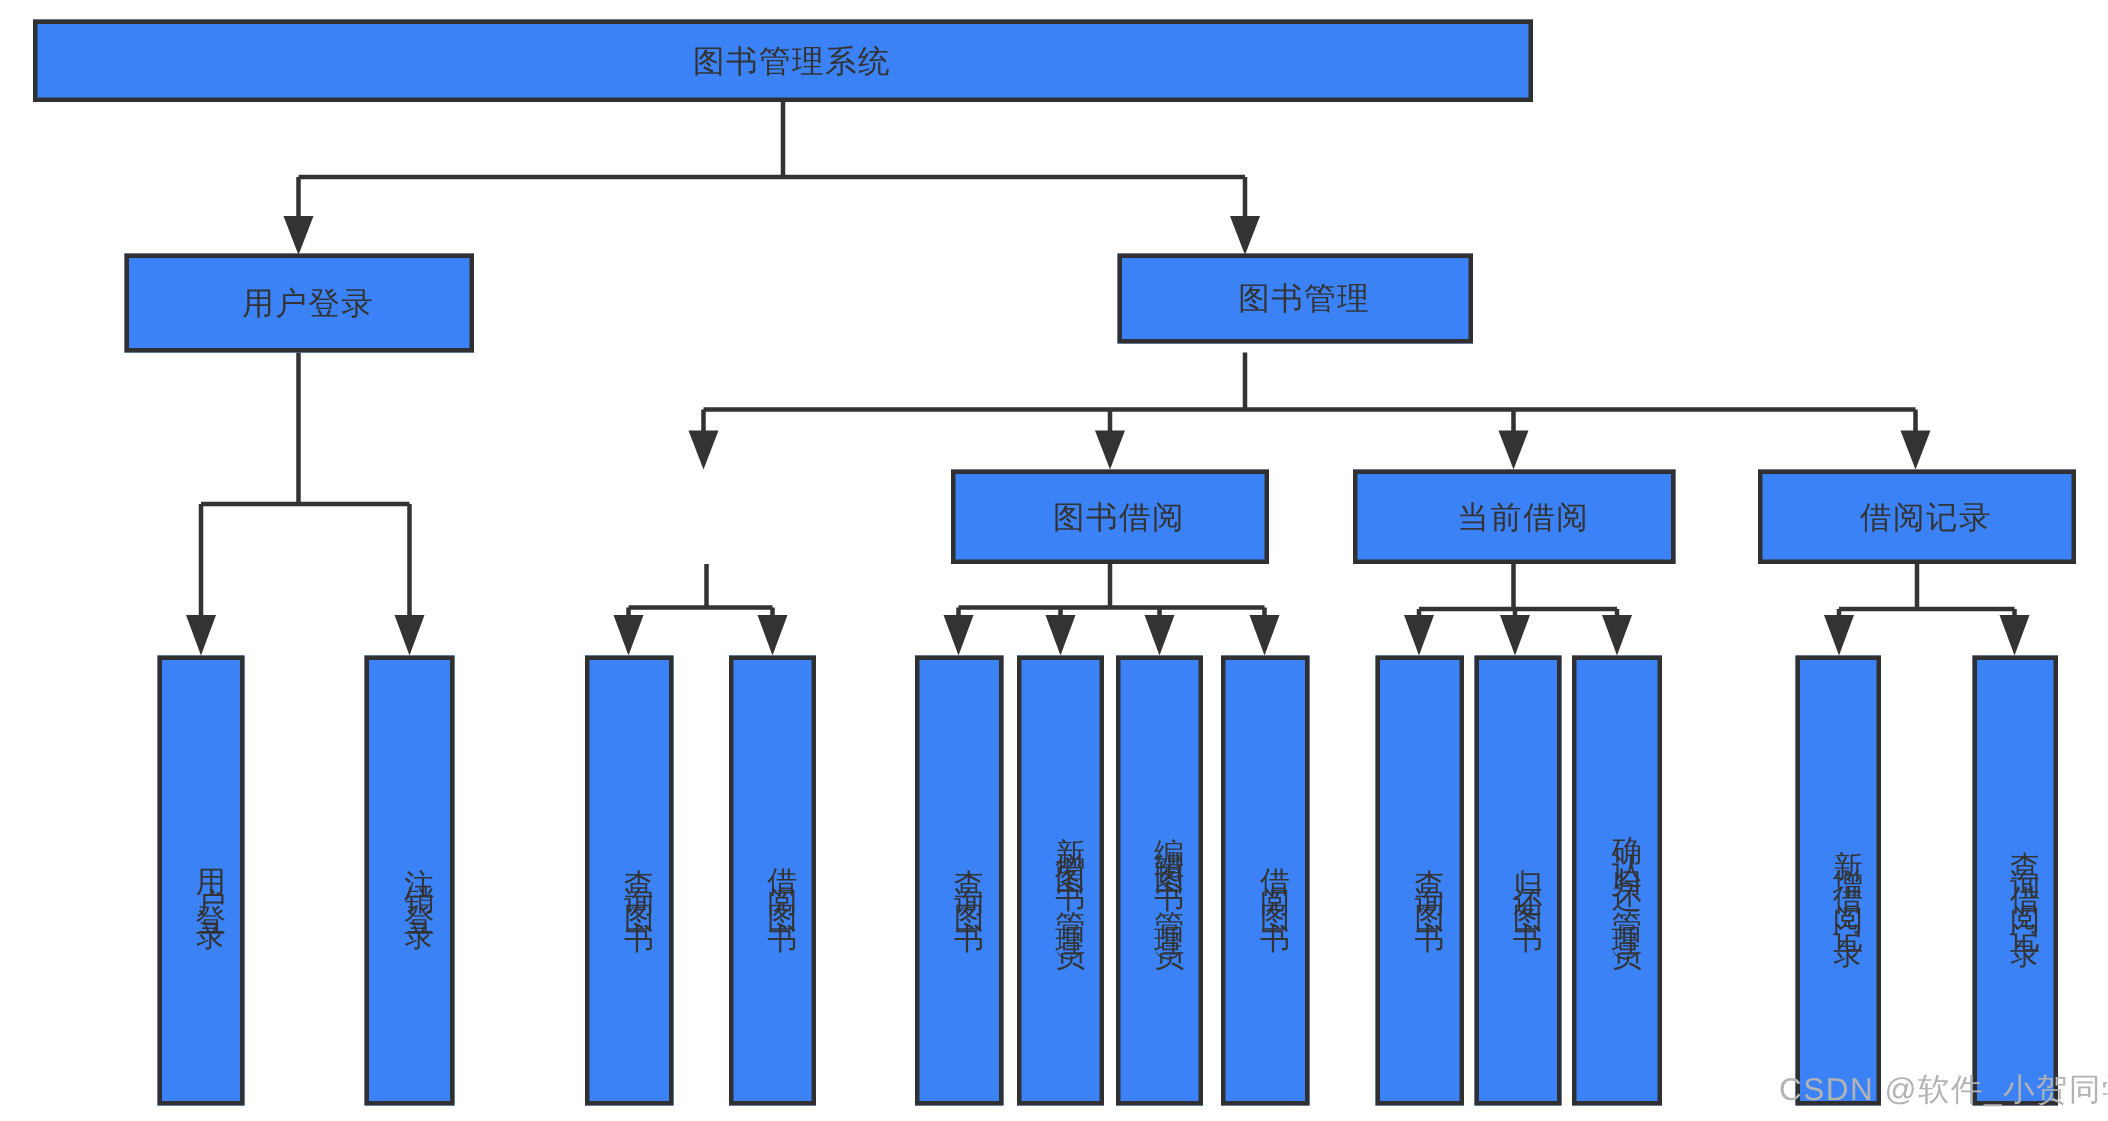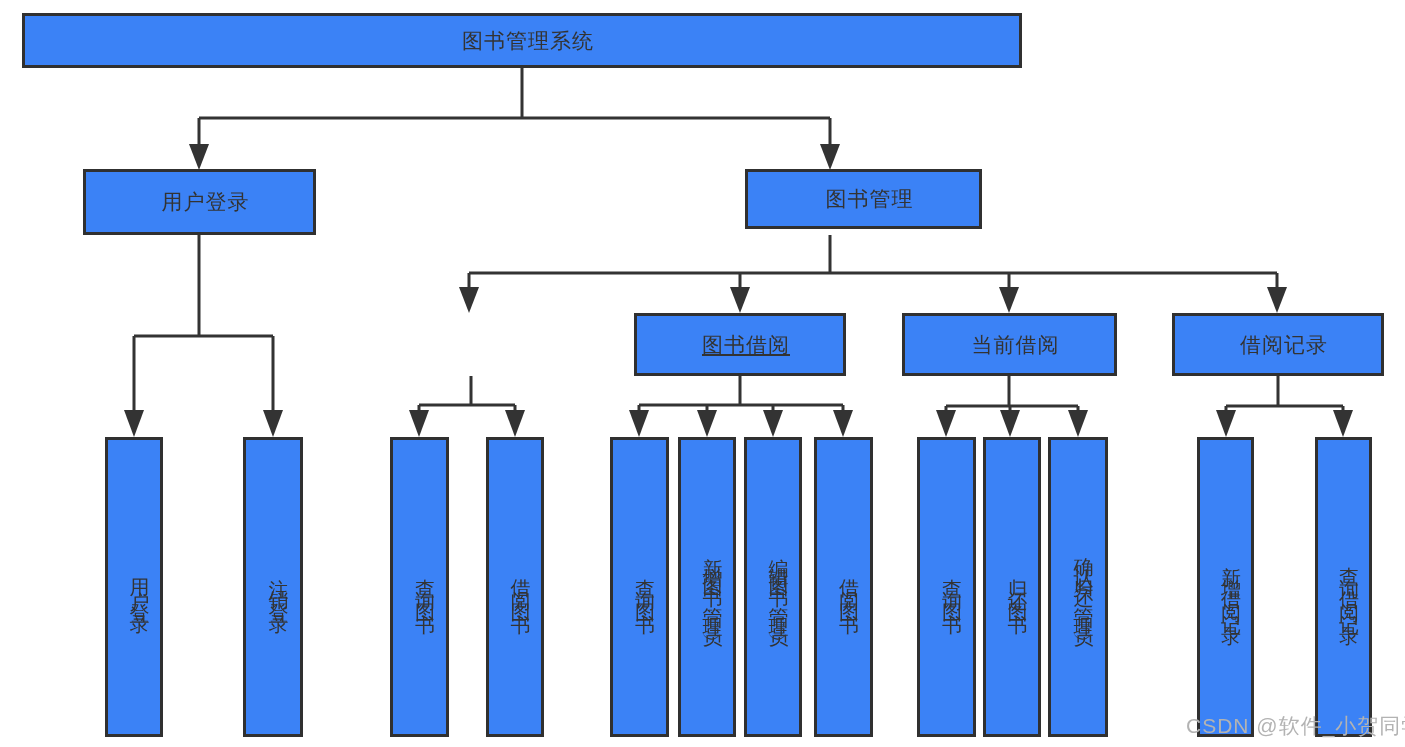--- a/index.html
+++ b/index.html
@@ -78,21 +78,21 @@
       <polygon points="1216,410 1236,410 1226,437"></polygon>
       <polygon points="1333,410 1353,410 1343,437"></polygon>
     </g>
   </svg>
 
   <div class="node" style="left:22px;top:13px;width:1000px;height:55px;">图书管理系统</div>
 
   <div class="node" style="left:83px;top:169px;width:233px;height:66px;">用户登录</div>
   <div class="node" style="left:711px;top:169px;width:237px;height:60px;margin-left:34px;">图书管理</div>
 
-  <div class="node" style="left:634px;top:313px;width:212px;height:63px;text-decoration:underline;">图书借阅</div>
+  <div class="node" style="left:634px;top:313px;width:212px;height:63px;">图书借阅</div>
   <div class="node" style="left:1172px;top:313px;width:212px;height:63px;">借阅记录</div>
   <div class="node" style="left:902px;top:313px;width:215px;height:63px;">当前借阅</div>
 
   <div class="node vnode" style="left:105px;top:437px;width:58px;height:300px;">
     <span class="vtext">用户登录</span>
   </div>
   <div class="node vnode" style="left:243px;top:437px;width:60px;height:300px;">
     <span class="vtext">注销登录</span>
   </div>
 

